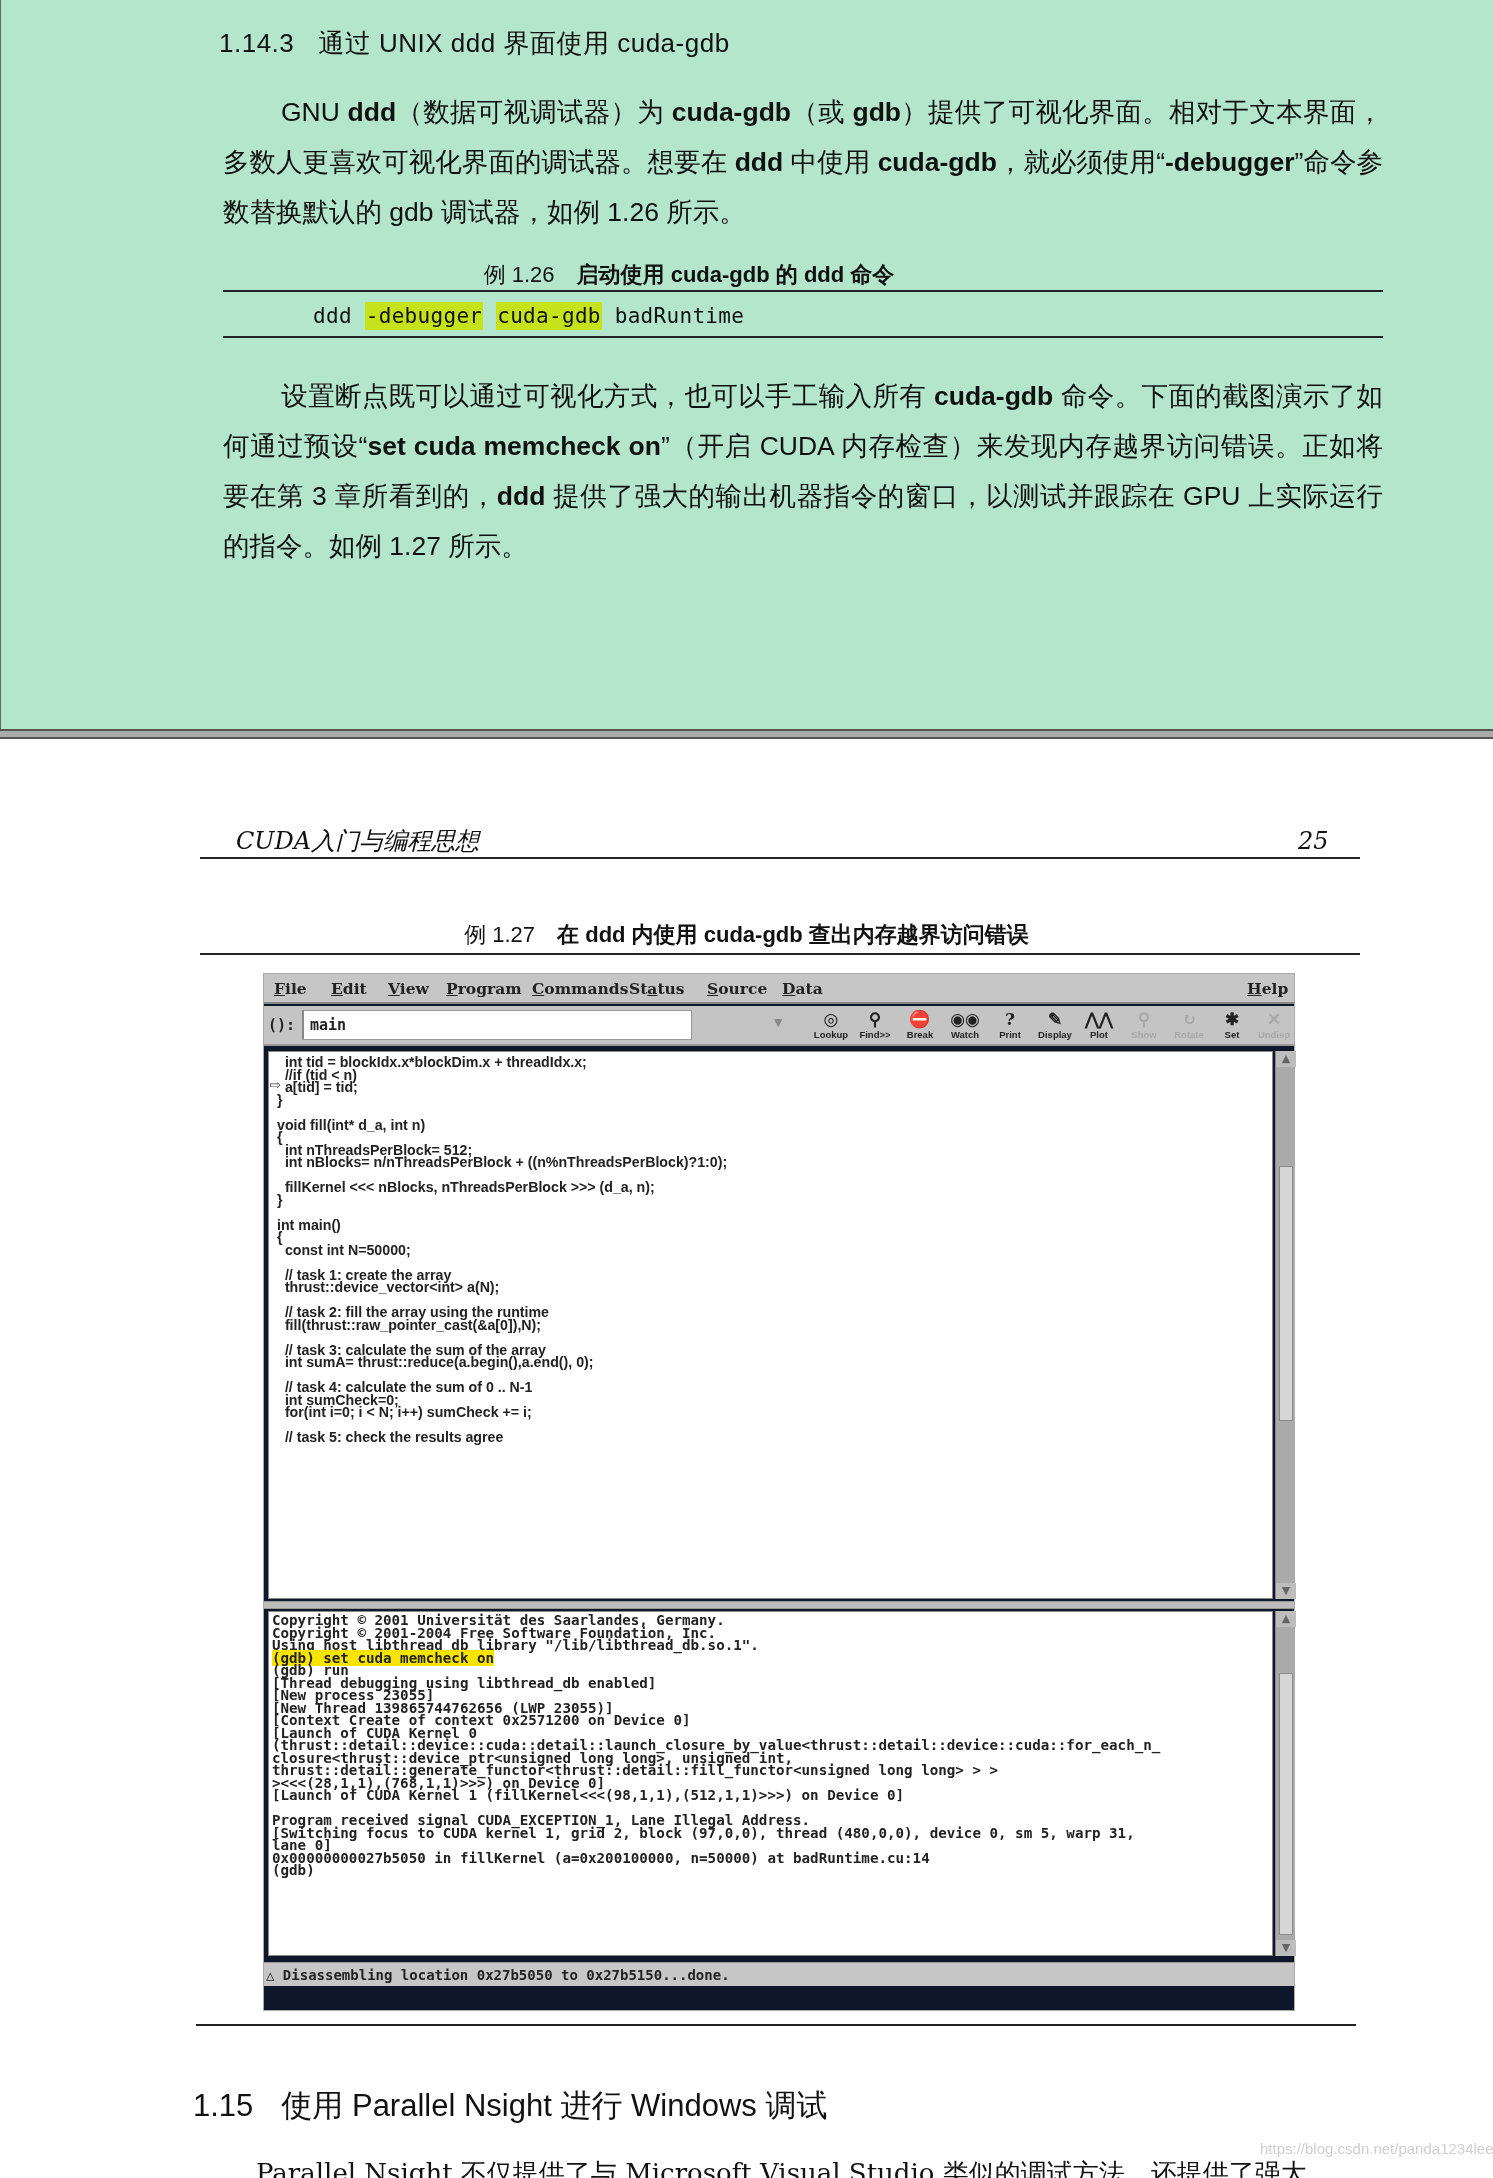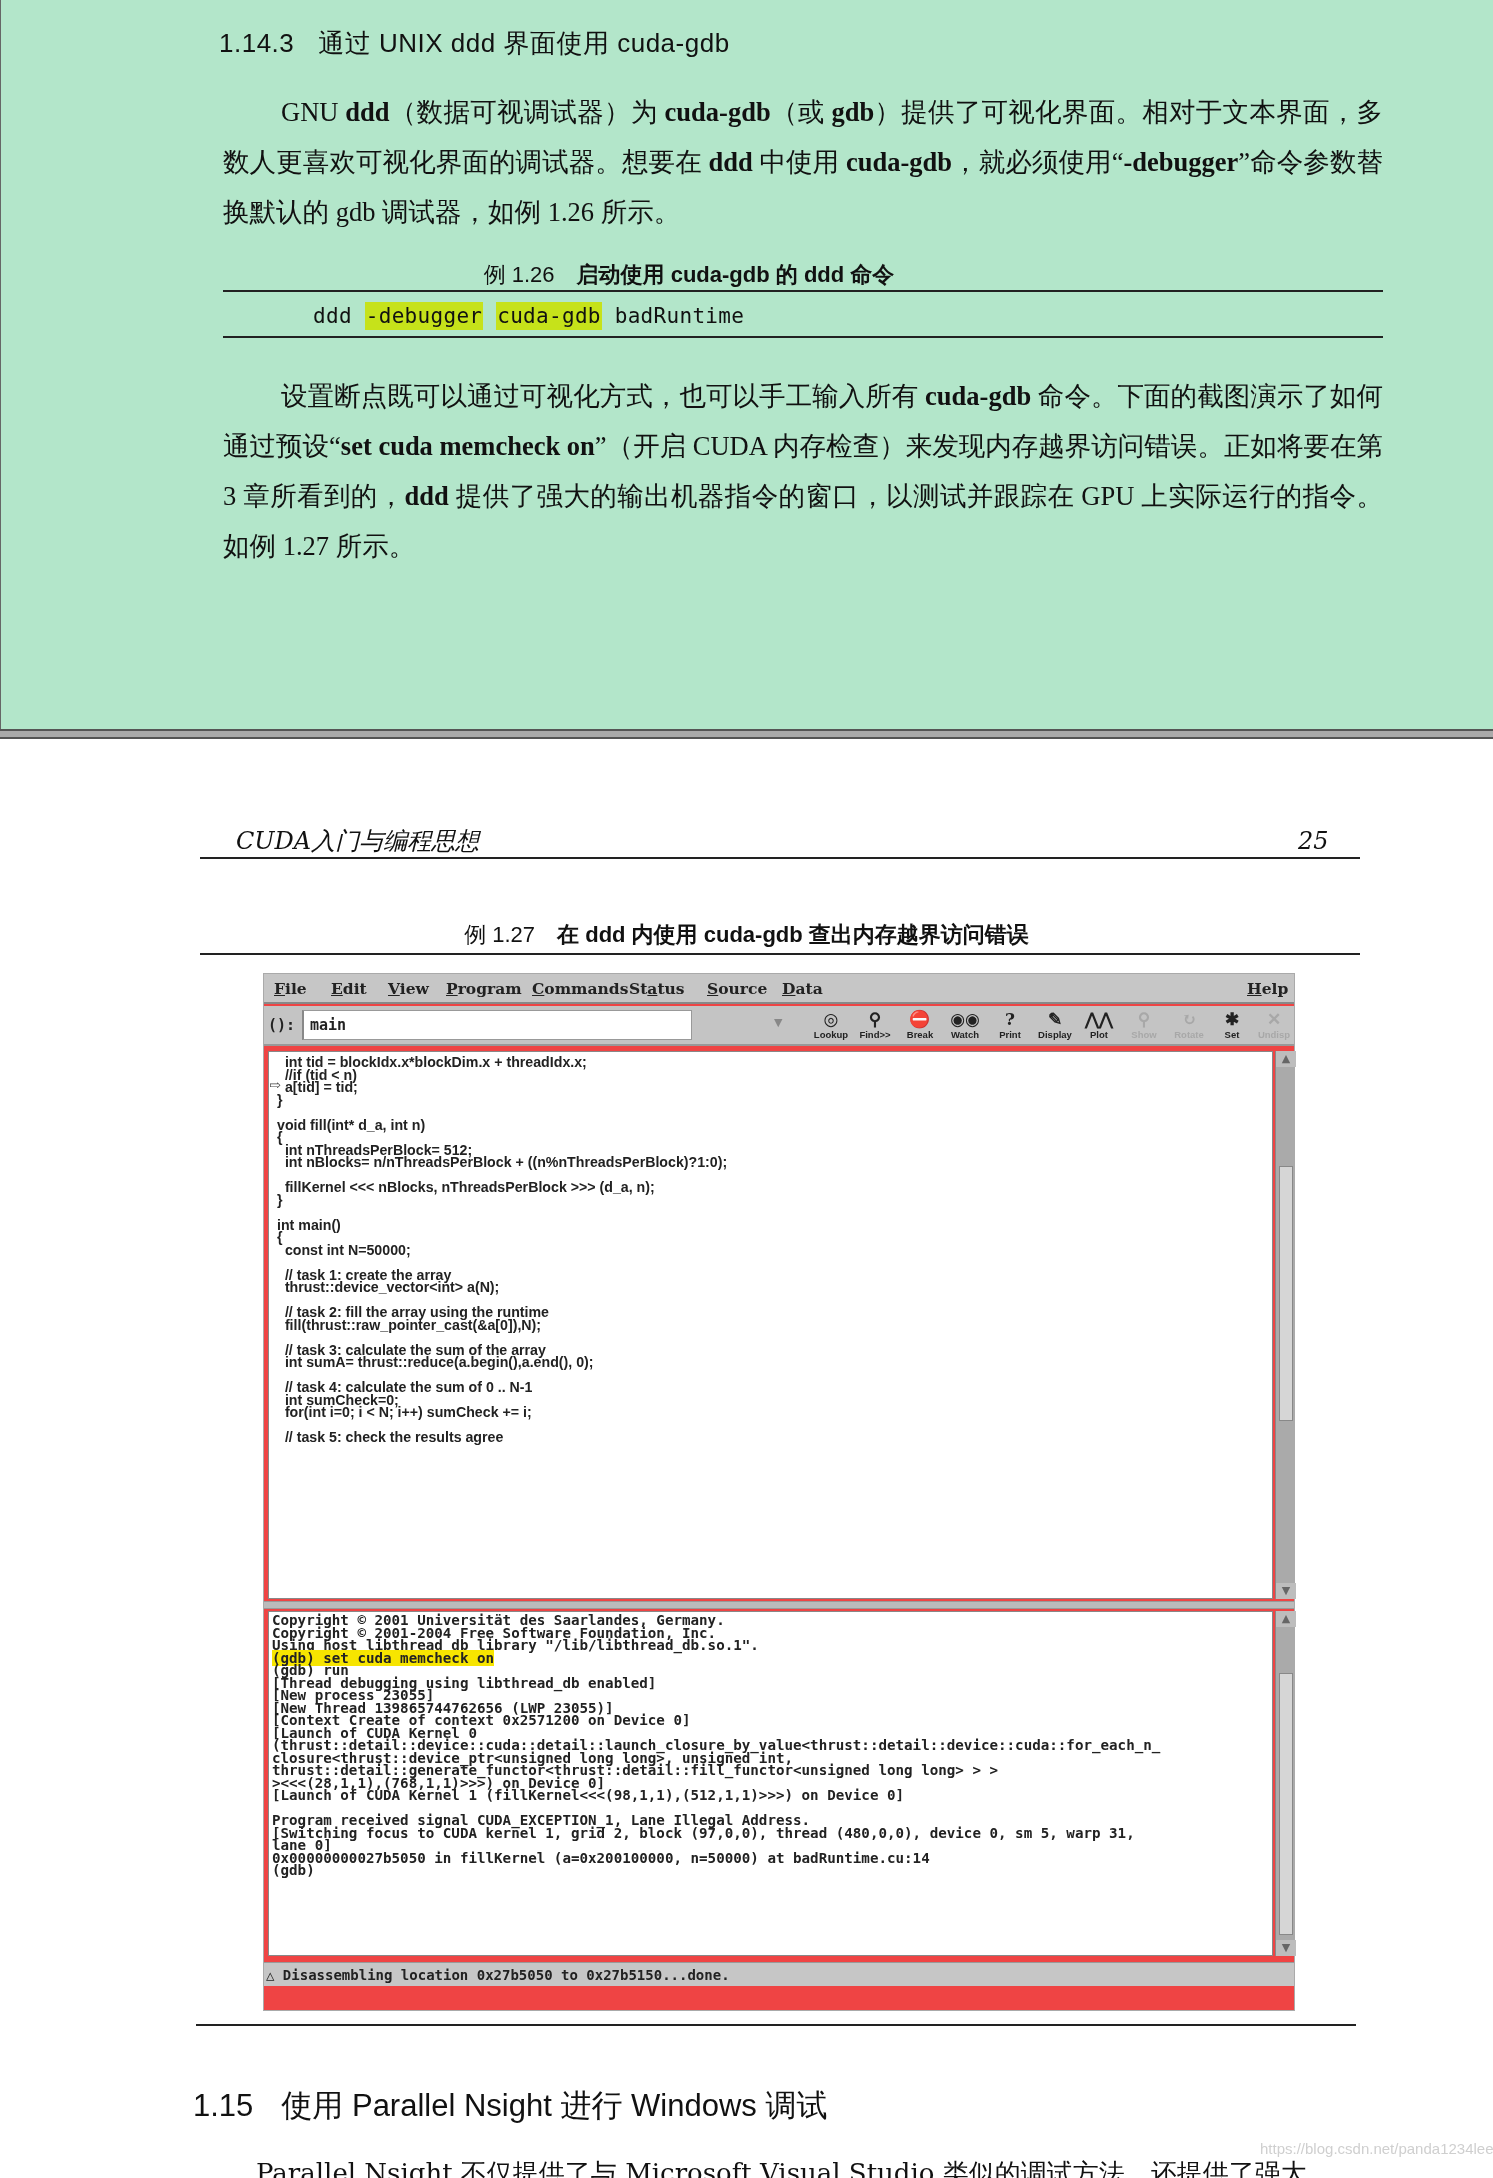--- a/index.html
+++ b/index.html
@@ -12,21 +12,21 @@
     background: #b3e6ca; border-left: 1px solid #666;
   }
   .sec-heading {
     position: absolute; left: 218px; top: 26px;
     font-family: "Liberation Sans", sans-serif; font-size: 26px; font-weight: 400; color: #111;
     letter-spacing: 0.5px;
   }
   .sec-heading .num { margin-right: 24px; }
   .para {
     position: absolute; left: 222px; width: 1160px;
-    font-family: Liberation Serif, serif; font-size: 26.5px; line-height: 50px; color: #111;
+    font-family: Liberation Sans, sans-serif; font-size: 26.5px; line-height: 50px; color: #111;
     text-align: justify; text-align-last: left;
   }
   .para b { font-weight: 700; }
   .para .indent { display: inline-block; width: 58px; }
   .ex-title {
     position: absolute; left: 0; width: 1376px; text-align: center;
     font-family: "Liberation Sans", sans-serif; font-size: 22px; font-weight: 700; color: #111;
   }
   .ex-title .num { font-weight: 400; margin-right: 22px; }
   .rule { position: absolute; height: 2px; background: #222; }
@@ -53,21 +53,21 @@
   }
   .ex2-title {
     position: absolute; left: 0; top: 920px; width: 1493px; text-align: center;
     font-family: "Liberation Sans", sans-serif; font-size: 22px; font-weight: 700; color: #111;
   }
   .ex2-title .num { font-weight: 400; margin-right: 22px; }
 
   
   .ddd {
     position: absolute; left: 263px; top: 973px; width: 1032px; height: 1038px;
-    background: #ef4444; border: 1px solid #aaa;
+    background: #0f172a; border: 1px solid #aaa;
     font-family: "DejaVu Serif", serif;
   }
   .menubar {
     position: absolute; left: 0; top: 0; width: 100%; height: 30px;
     border-bottom: 2px solid #888; background: #c6c6c6;
   }
   .menu-item {
     position: absolute; top: 5px; font-family: "DejaVu Serif", serif; font-weight: 700;
     font-size: 15.5px; color: #222; cursor: default;
   }

